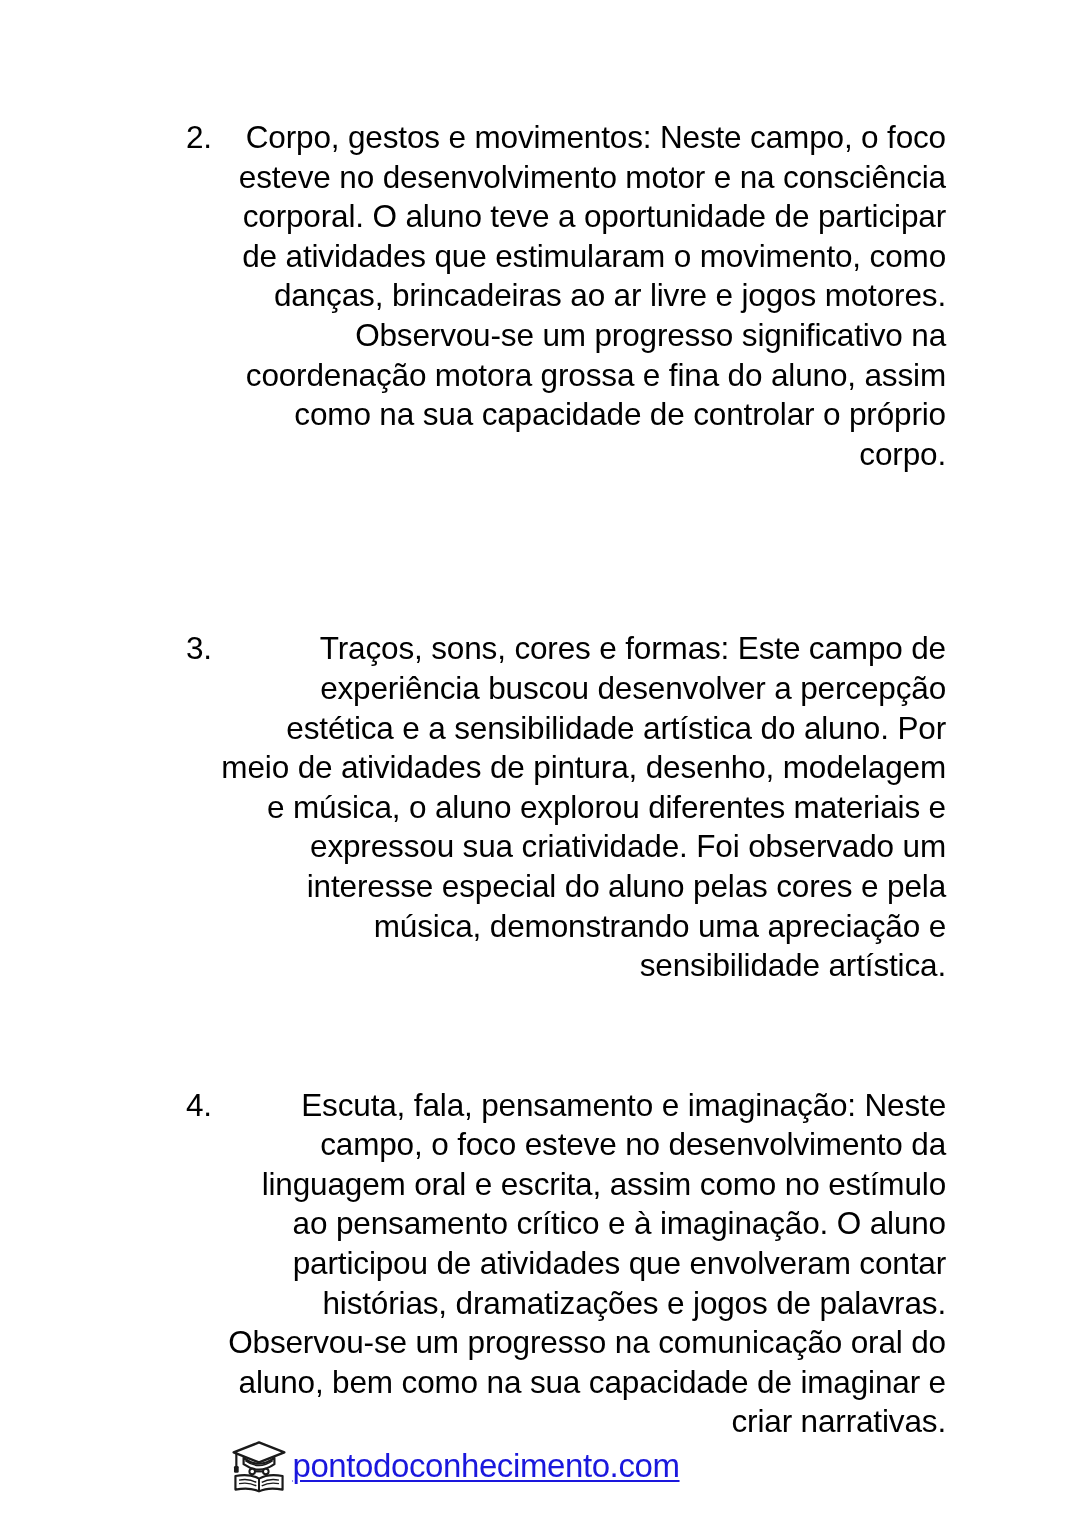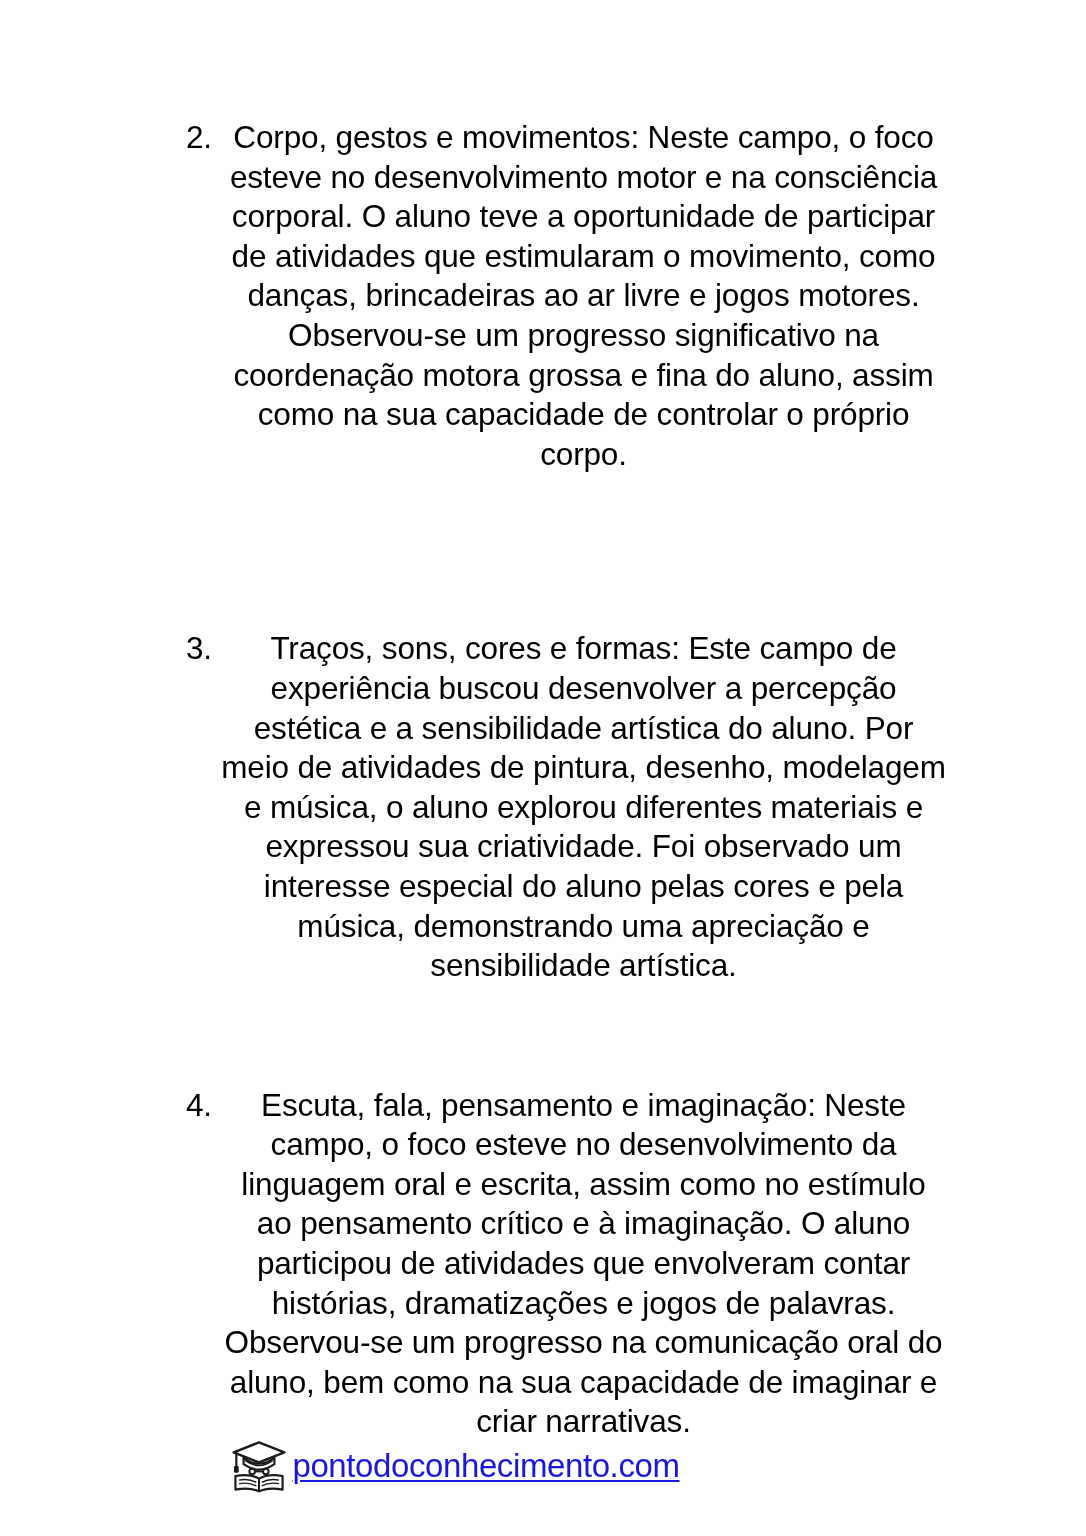--- a/index.html
+++ b/index.html
@@ -34,21 +34,21 @@
   }
   .item-number {
     flex: 0 0 auto;
     width: 35px;
     text-align: left;
     font-size: 31.5px;
     line-height: 39.6px;
   }
   .item-text {
     flex: 1 1 auto;
-    text-align: center;
+    text-align: right;
     hyphens: none;
   }
   .gap-after-2 { height: 155px; }
   .gap-after-3 { height: 100px; }
 
   .footer {
     position: absolute;
     left: 0;
     top: 1437px;
     width: 910px;

